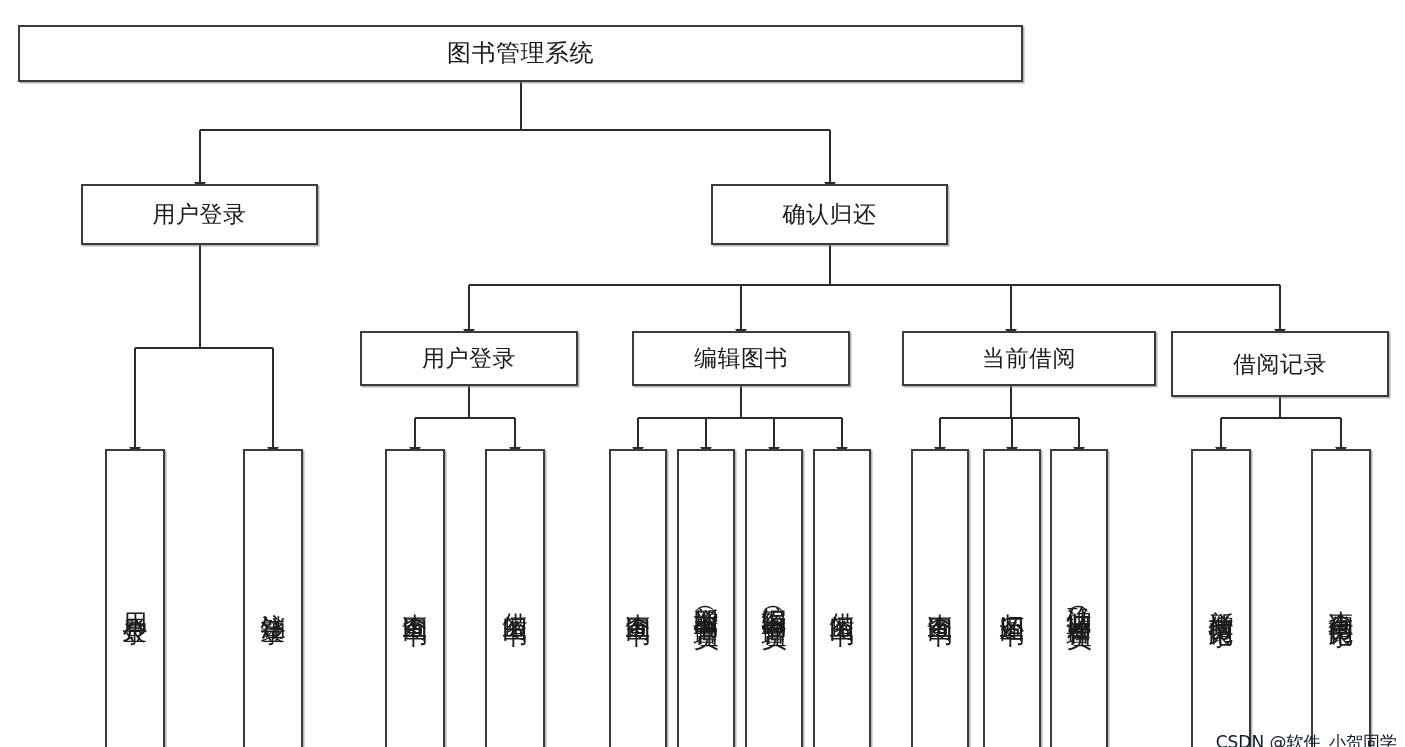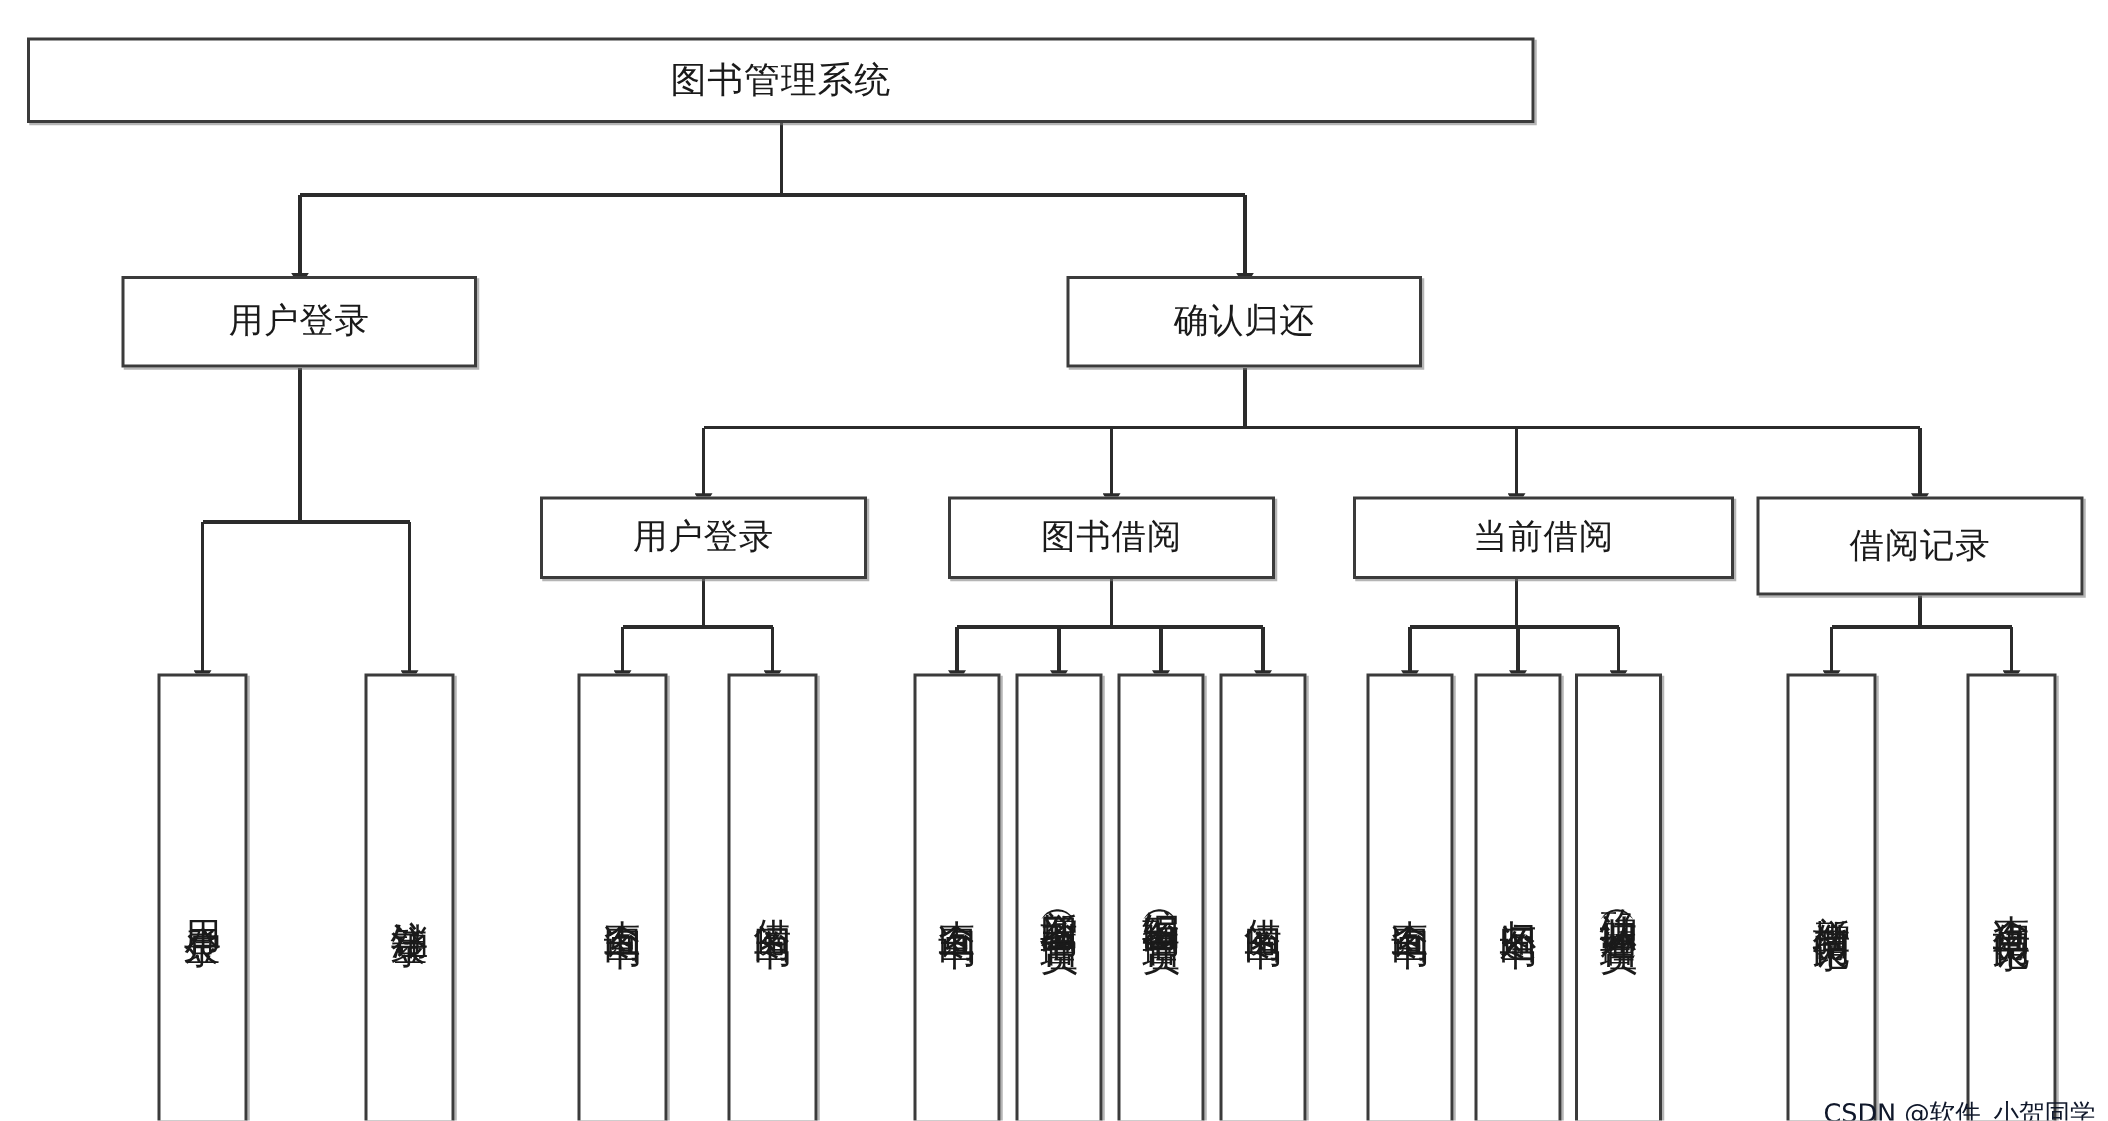--- a/index.html
+++ b/index.html
@@ -121,21 +121,21 @@
       <div class="node horizontal" style="left: 81px; top: 171px; width: 237px; height: 61px;">
         <div class="node-label">用户登录</div>
       </div>
       <div class="node horizontal" style="left: 711px; top: 171px; width: 237px; height: 61px;">
         <div class="node-label">确认归还</div>
       </div>
       <div class="node horizontal" style="left: 360px; top: 318px; width: 218px; height: 55px;">
         <div class="node-label">用户登录</div>
       </div>
       <div class="node horizontal" style="left: 632px; top: 318px; width: 218px; height: 55px;">
-        <div class="node-label">图书借阅</div>
+        <div class="node-label">编辑图书</div>
       </div>
       <div class="node horizontal" style="left: 902px; top: 318px; width: 254px; height: 55px;">
         <div class="node-label">当前借阅</div>
       </div>
       <div class="node horizontal" style="left: 1171px; top: 318px; width: 218px; height: 66px;">
         <div class="node-label">借阅记录</div>
       </div>
       <div class="node vertical" style="left: 105px; top: 436px; width: 60px; height: 300px;">
         <div class="node-label">用户登录</div>
       </div>

